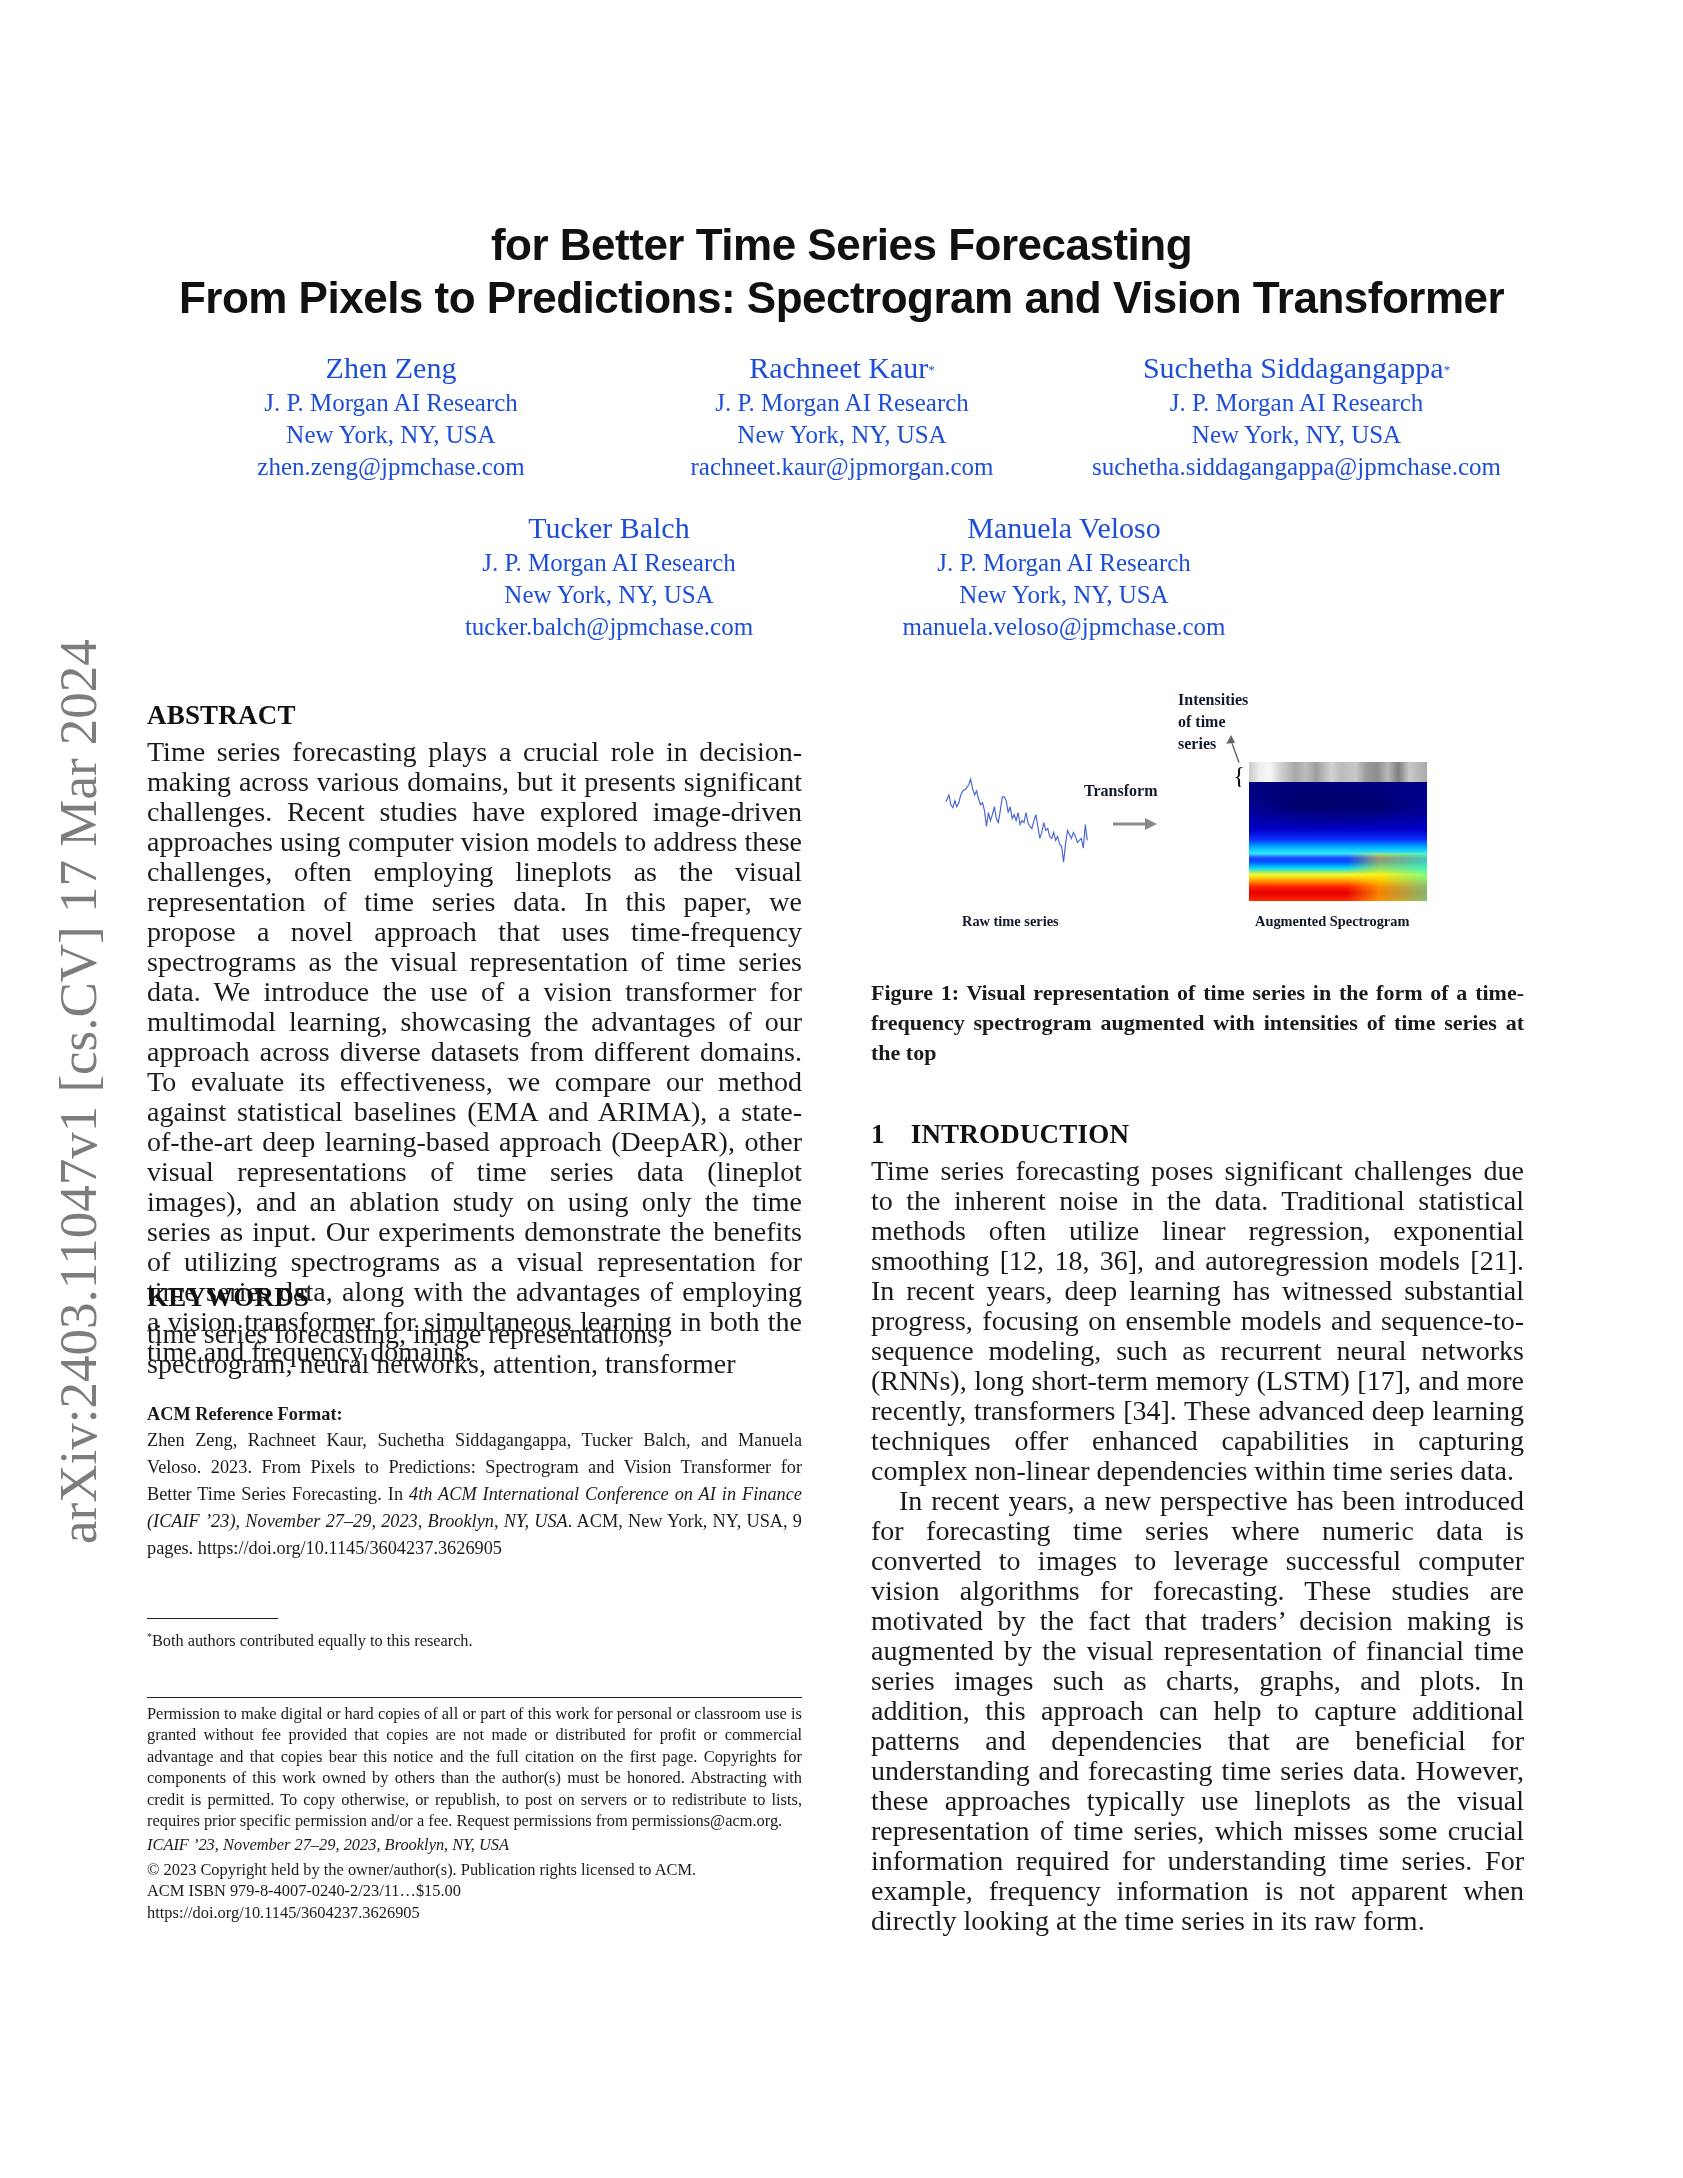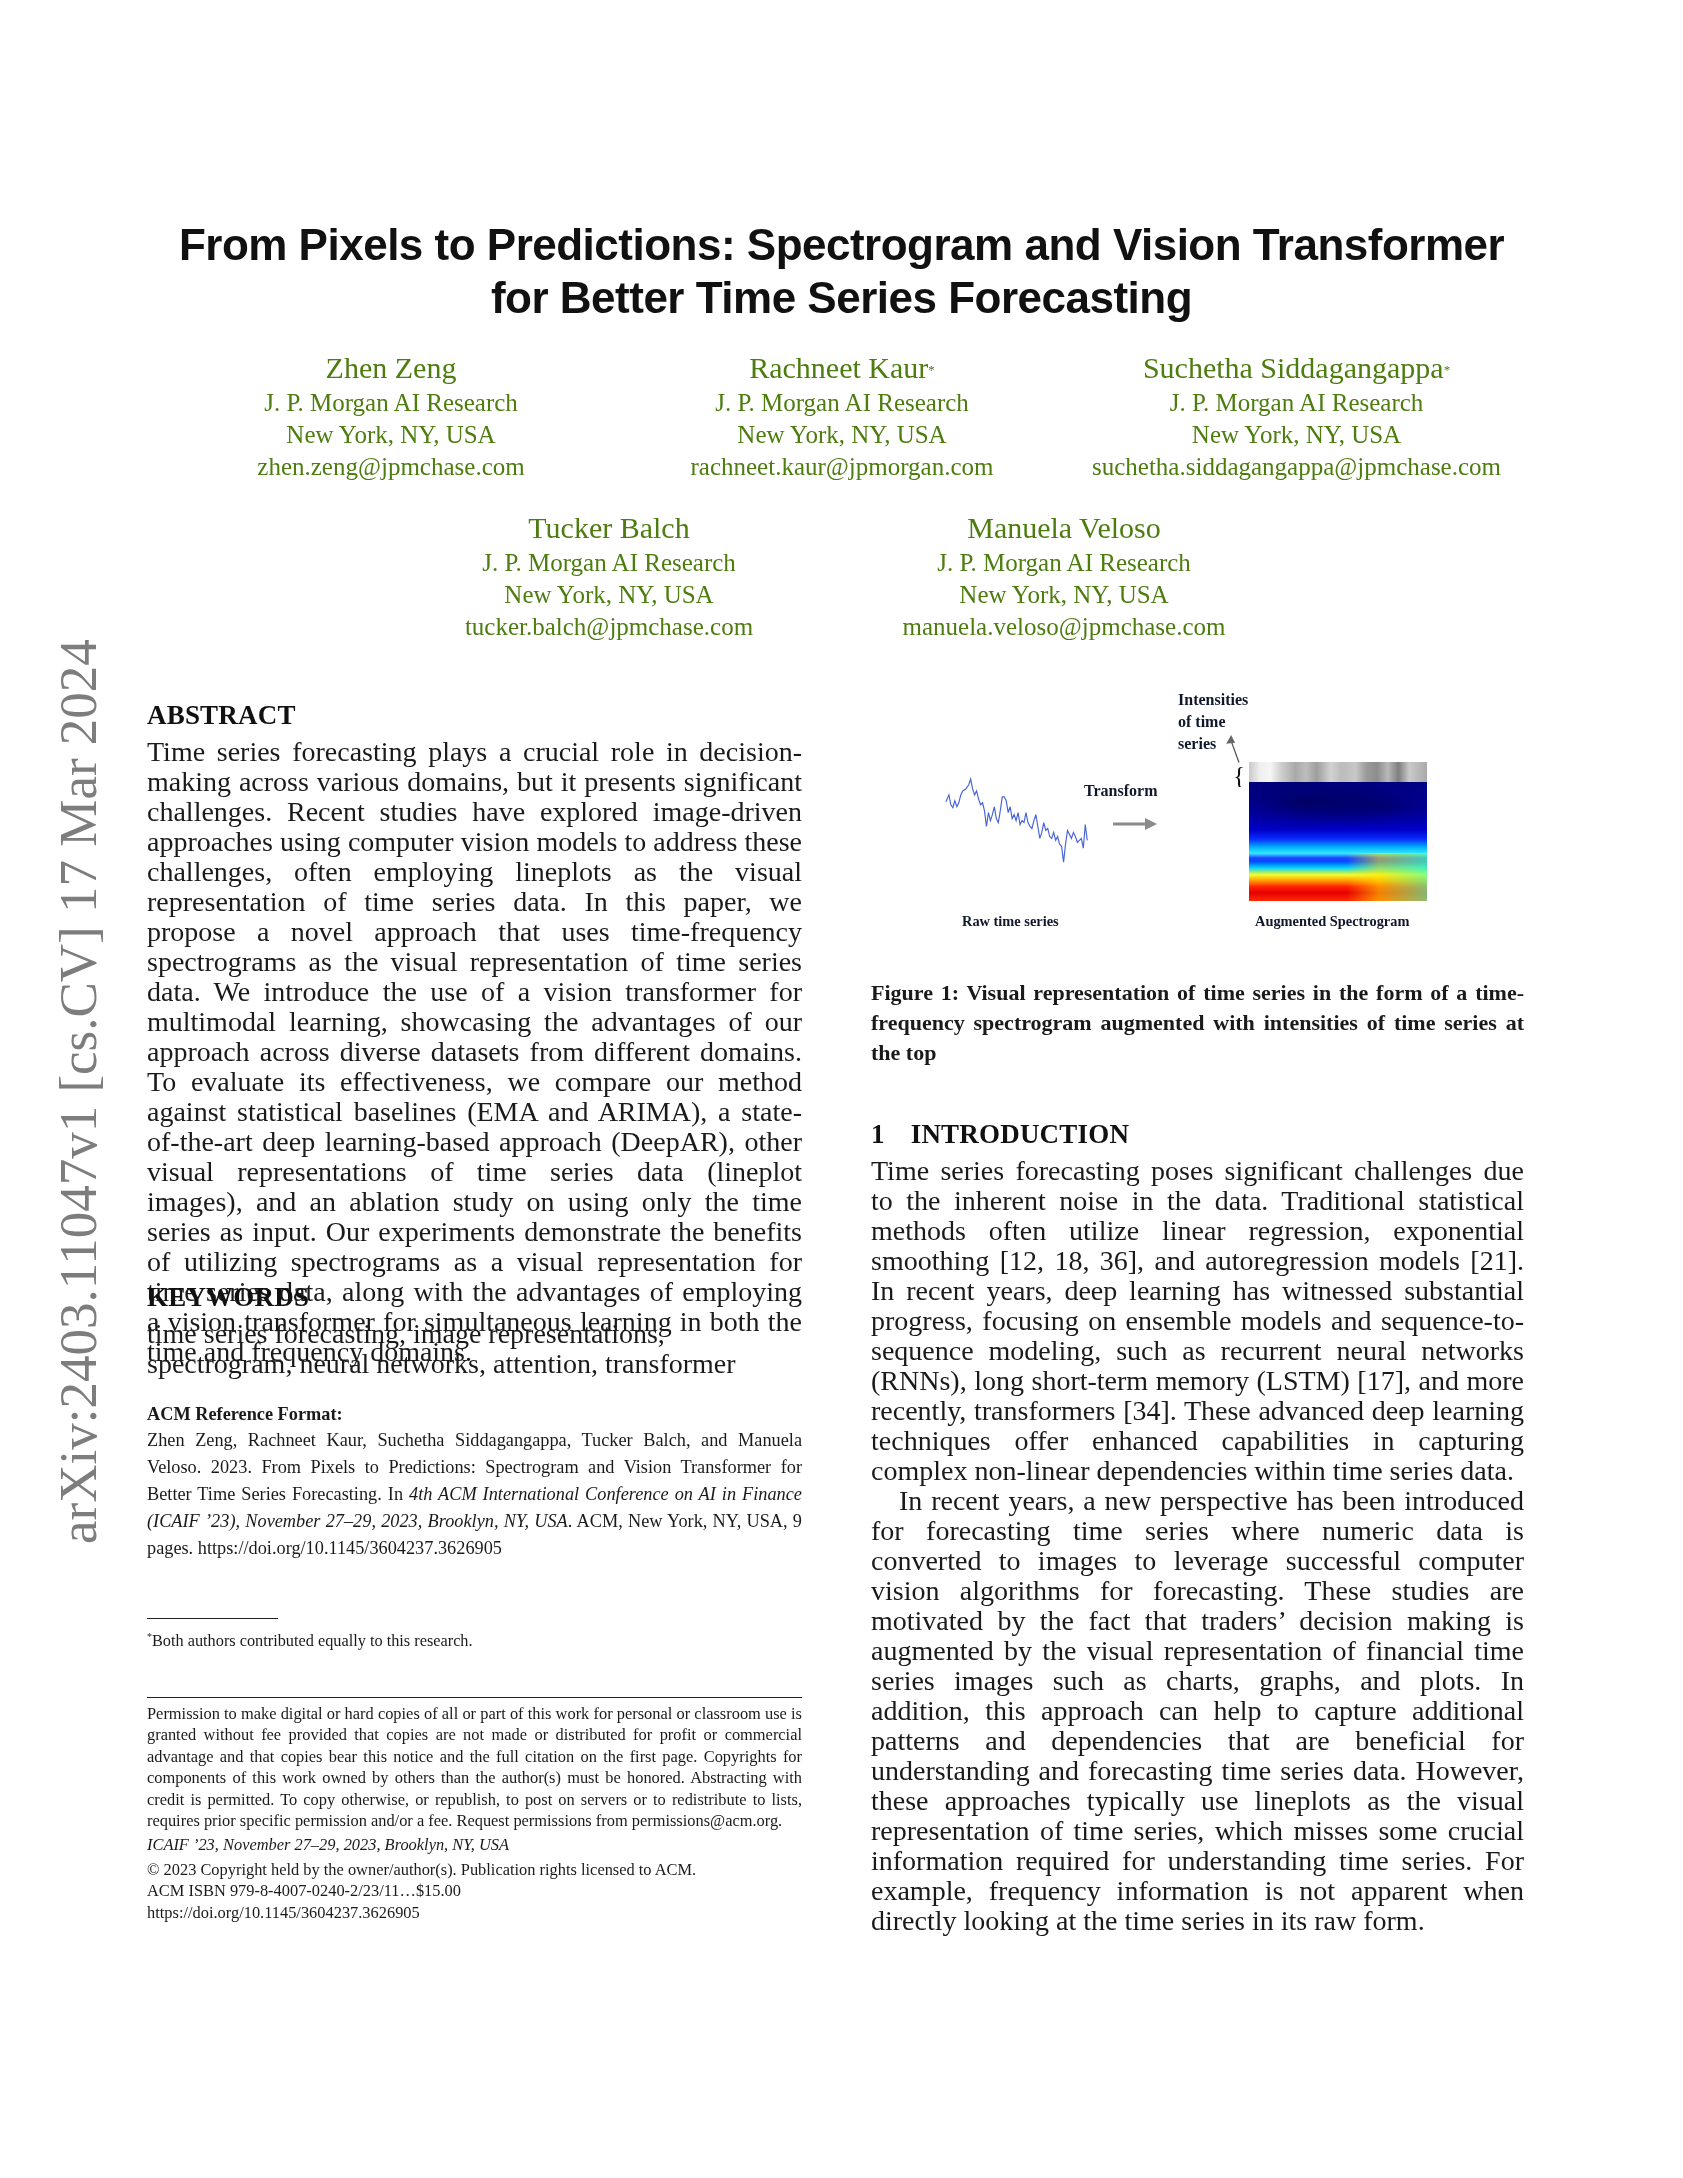--- a/index.html
+++ b/index.html
@@ -12,21 +12,21 @@
                  font-family: "Liberation Serif", serif; font-size: 53px; color: #7d7d7d; white-space: nowrap;
                  letter-spacing: 0px; }
 
   
   .title { position: absolute; left: 99px; width: 1485px; top: 218px; text-align: center;
            font-family: "Liberation Sans", "DejaVu Sans", sans-serif; font-weight: bold; font-size: 44px;
            line-height: 53px; color: #111; letter-spacing: -0.5px; }
   .title-line { display: block; }
 
   
-  .author { position: absolute; text-align: center; font-size: 25px; line-height: 32px; color: #4d7c0f; }
+  .author { position: absolute; text-align: center; font-size: 25px; line-height: 32px; color: #1d4ed8; }
   .author .name { font-size: 30px; line-height: 38px; display: block; }
   .author .line { display: block; }
   .author sup { font-size: 13px; vertical-align: top; position: relative; top: 2px; }
 
   
   .col { position: absolute; }
   .left-col { left: 147px; width: 655px; }
   .right-col { left: 871px; width: 653px; }
 
   h2.section { font-family: "Liberation Serif", serif; font-weight: bold; font-size: 27px; margin: 0; color: #111; letter-spacing: 0.2px; }
@@ -51,22 +51,22 @@
   .spectro::before { content: ""; position: absolute; left: 0; top: 0; width: 100%; height: 45%;
     background: radial-gradient(ellipse at 30% 40%, rgba(0,0,60,0.6), rgba(0,0,0,0) 60%),
                 radial-gradient(ellipse at 75% 45%, rgba(0,0,70,0.55), rgba(0,0,0,0) 55%); }
 </style>
 </head>
 <body>
 
 <div class="arxiv-stamp">arXiv:2403.11047v1  [cs.CV]  17 Mar 2024</div>
 
 <div class="title">
+  <span class="title-line">for Better Time Series Forecasting</span>
   <span class="title-line">From Pixels to Predictions: Spectrogram and Vision Transformer</span>
-  <span class="title-line">for Better Time Series Forecasting</span>
 </div>
 
 <div class="author" style="left:213px; width:356px; top:349px;">
   <span class="name"><span>Zhen Zeng</span><sup></sup></span>
   <span class="line">J. P. Morgan AI Research</span>
   <span class="line">New York, NY, USA</span>
   <span class="line">zhen.zeng@jpmchase.com</span>
 </div>
 <div class="author" style="left:644px; width:396px; top:349px;">
   <span class="name"><span>Rachneet Kaur</span><sup>*</sup></span>

